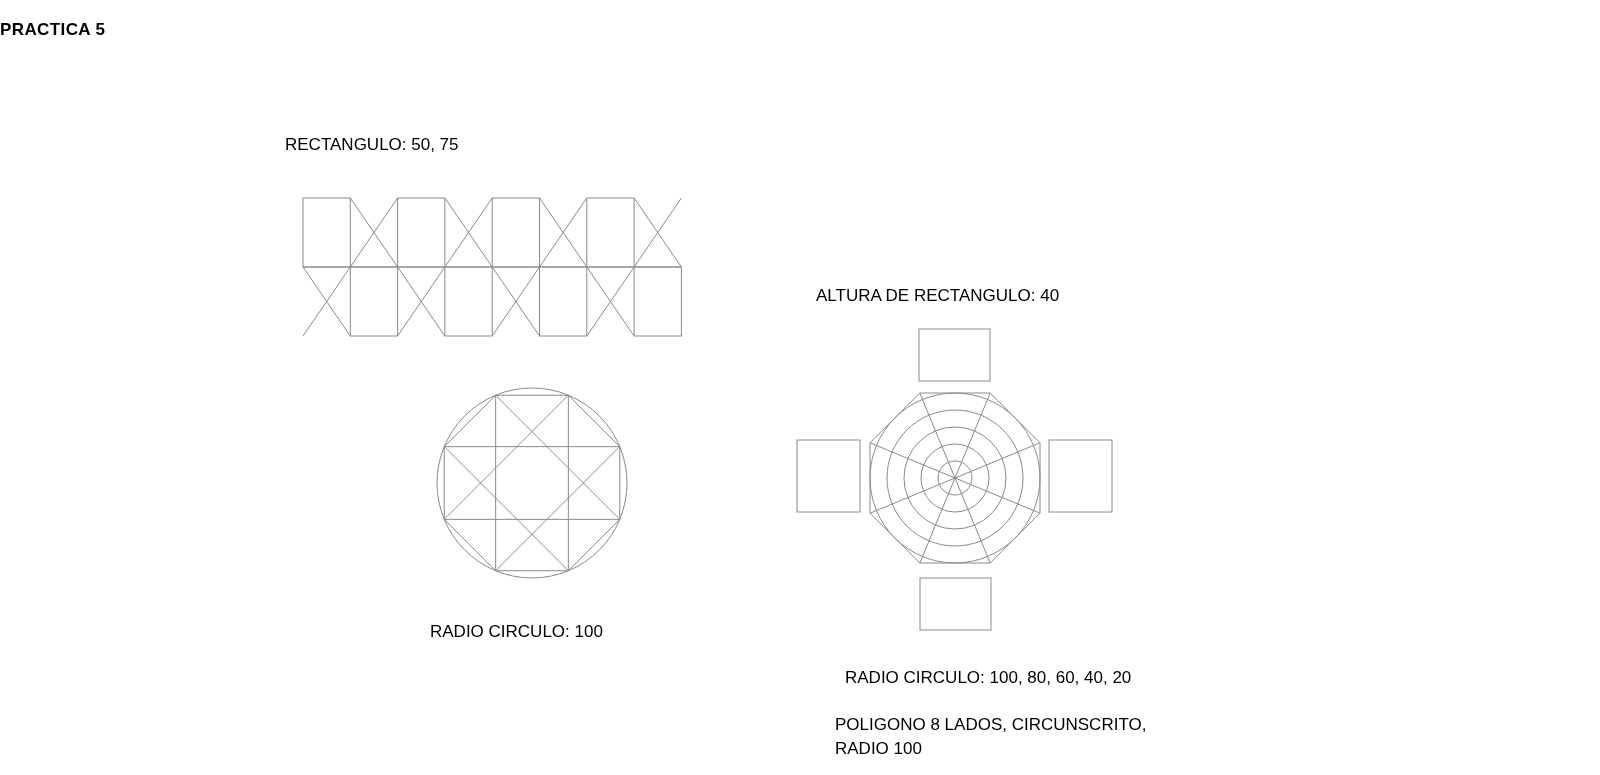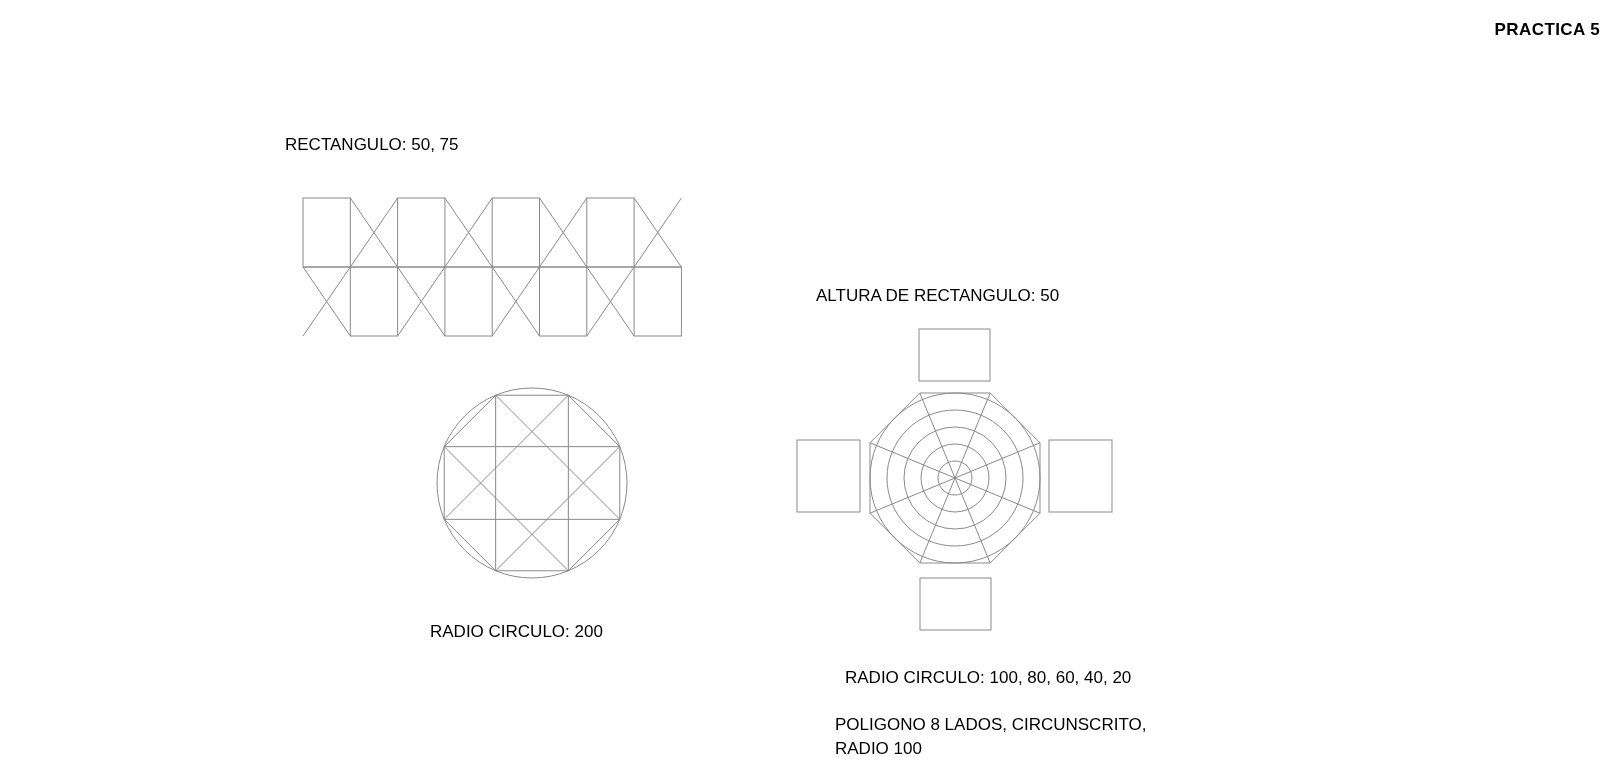--- a/index.html
+++ b/index.html
@@ -20,21 +20,21 @@
     left: 0;
     top: 0;
     width: 1600px;
     height: 775px;
   }
   .drawing-title {
     position: absolute;
     left: 0;
     top: 20px;
     width: 1600px;
-    text-align: right;
+    text-align: left;
     font-size: 17px;
     font-weight: bold;
     letter-spacing: 0.4px;
   }
   .note {
     position: absolute;
     font-size: 17px;
     font-weight: normal;
     white-space: pre;
     line-height: 24px;
@@ -103,20 +103,20 @@
       <line x1="1040.00" y1="442.79" x2="870.00" y2="513.21" fill="none" stroke="#8a8a8a" stroke-width="1"></line>
       <rect x="919" y="329" width="71" height="52" fill="none" stroke="#8a8a8a" stroke-width="1"></rect>
       <rect x="797" y="440" width="63" height="72" fill="none" stroke="#8a8a8a" stroke-width="1"></rect>
       <rect x="1049" y="440" width="63" height="72" fill="none" stroke="#8a8a8a" stroke-width="1"></rect>
       <rect x="920" y="578" width="71" height="52" fill="none" stroke="#8a8a8a" stroke-width="1"></rect>
     </g>
 </svg>
 
 <div class="note" id="note-rectangulo">RECTANGULO: 50, 75</div>
 
-<div class="note" id="note-radio-circulo">RADIO CIRCULO: 200</div>
+<div class="note" id="note-radio-circulo">RADIO CIRCULO: 100</div>
 
-<div class="note" id="note-altura">ALTURA DE RECTANGULO: 50</div>
+<div class="note" id="note-altura">ALTURA DE RECTANGULO: 40</div>
 
 <div class="note" id="note-radios">RADIO CIRCULO: 100, 80, 60, 40, 20</div>
 
 <div class="note" id="note-poligono">POLIGONO 8 LADOS, CIRCUNSCRITO,
 RADIO 100</div>
 
 </body></html>

